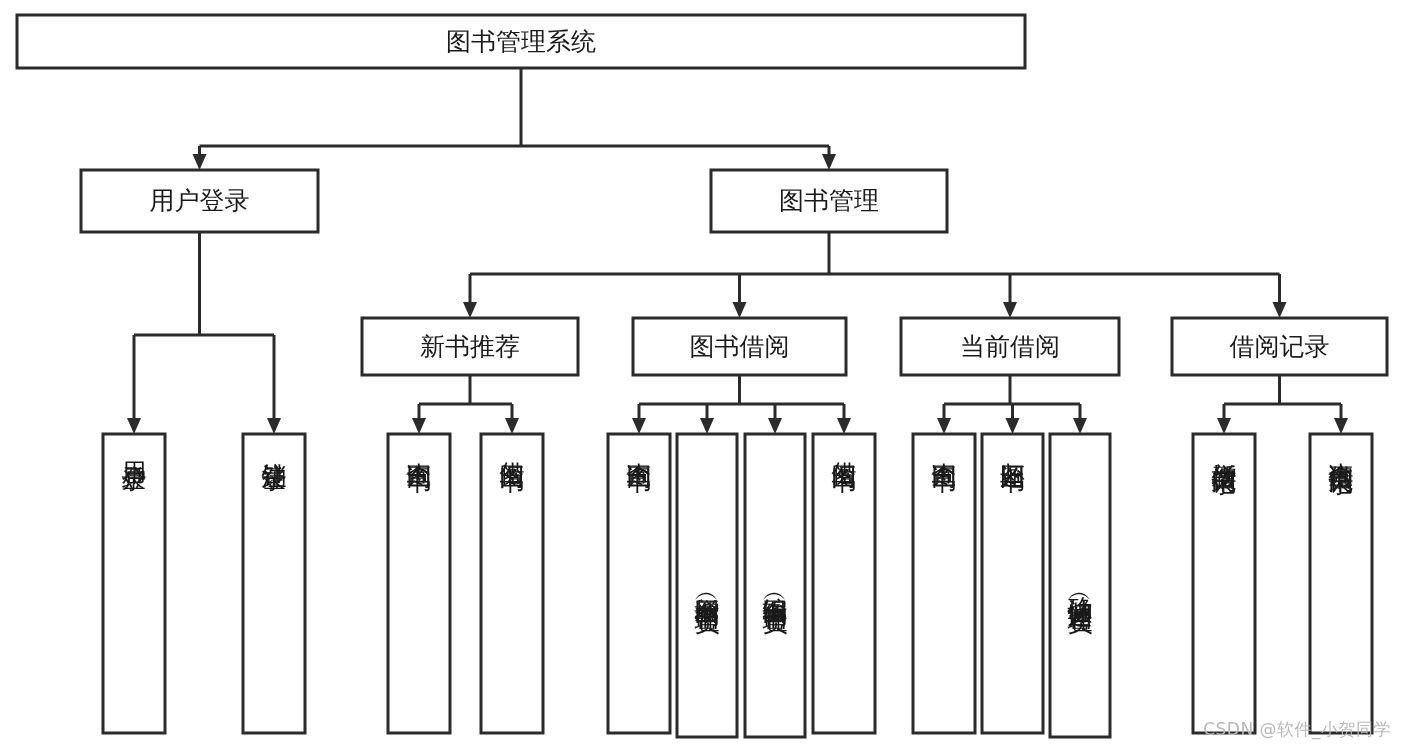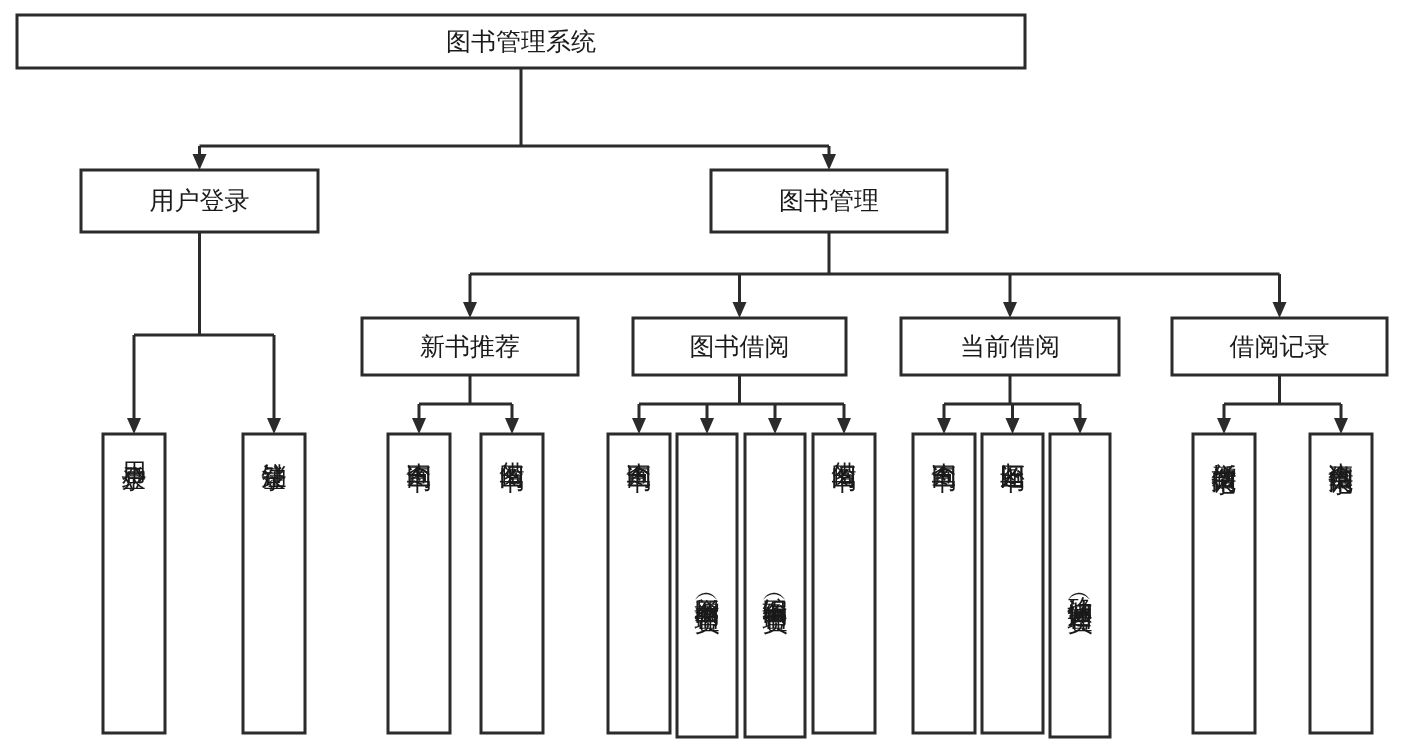--- a/index.html
+++ b/index.html
@@ -212,13 +212,14 @@
         <span class="leaf-label">确认归还（管理员）</span>
       </div>
       <div class="leaf-label-wrap" style="left: 1193px; top: 442px; width: 62px; height: 283px;">
         <span class="leaf-label">新增借阅记录</span>
       </div>
       <div class="leaf-label-wrap" style="left: 1310px; top: 442px; width: 62px; height: 283px;">
         <span class="leaf-label">查询借阅记录</span>
       </div>
     </div>
 
+  <div class="watermark">CSDN @软件_小贺同学</div>
 </div>
 
 </body></html>

